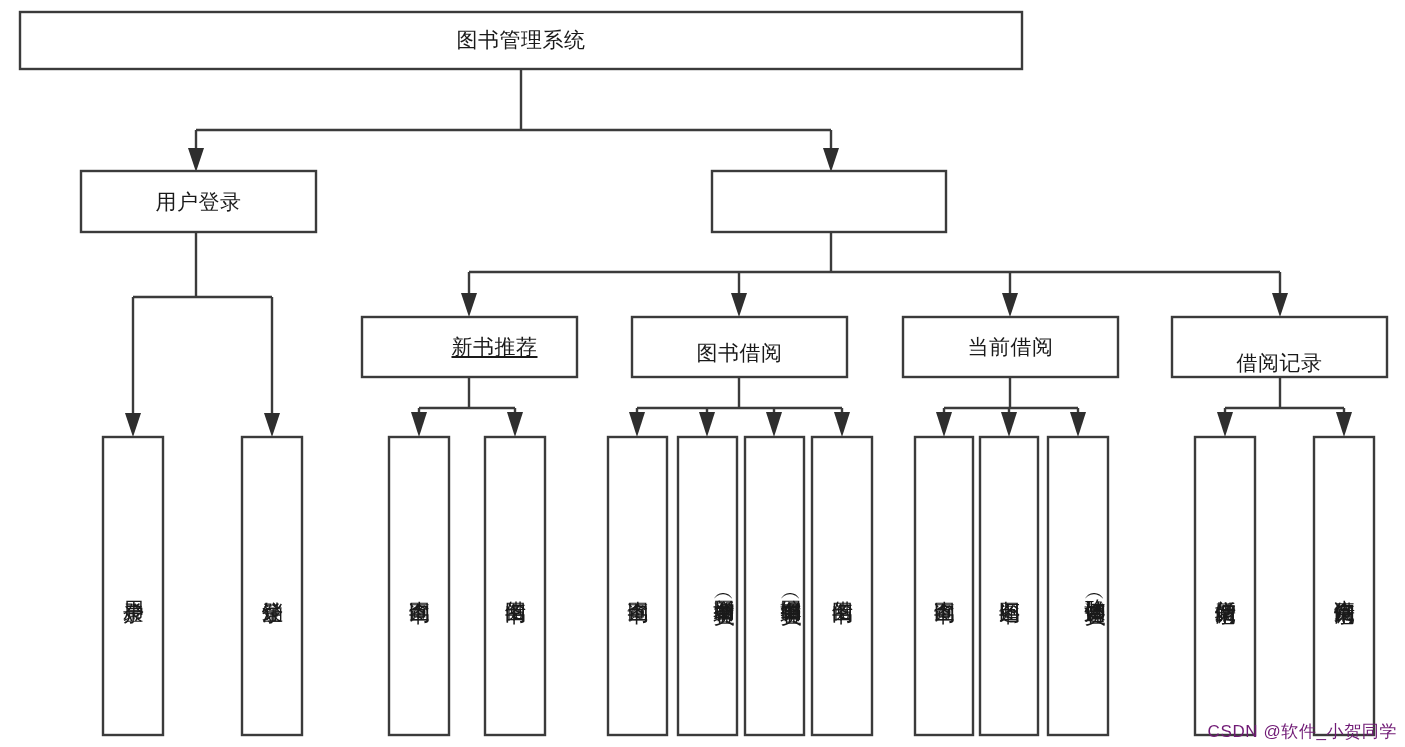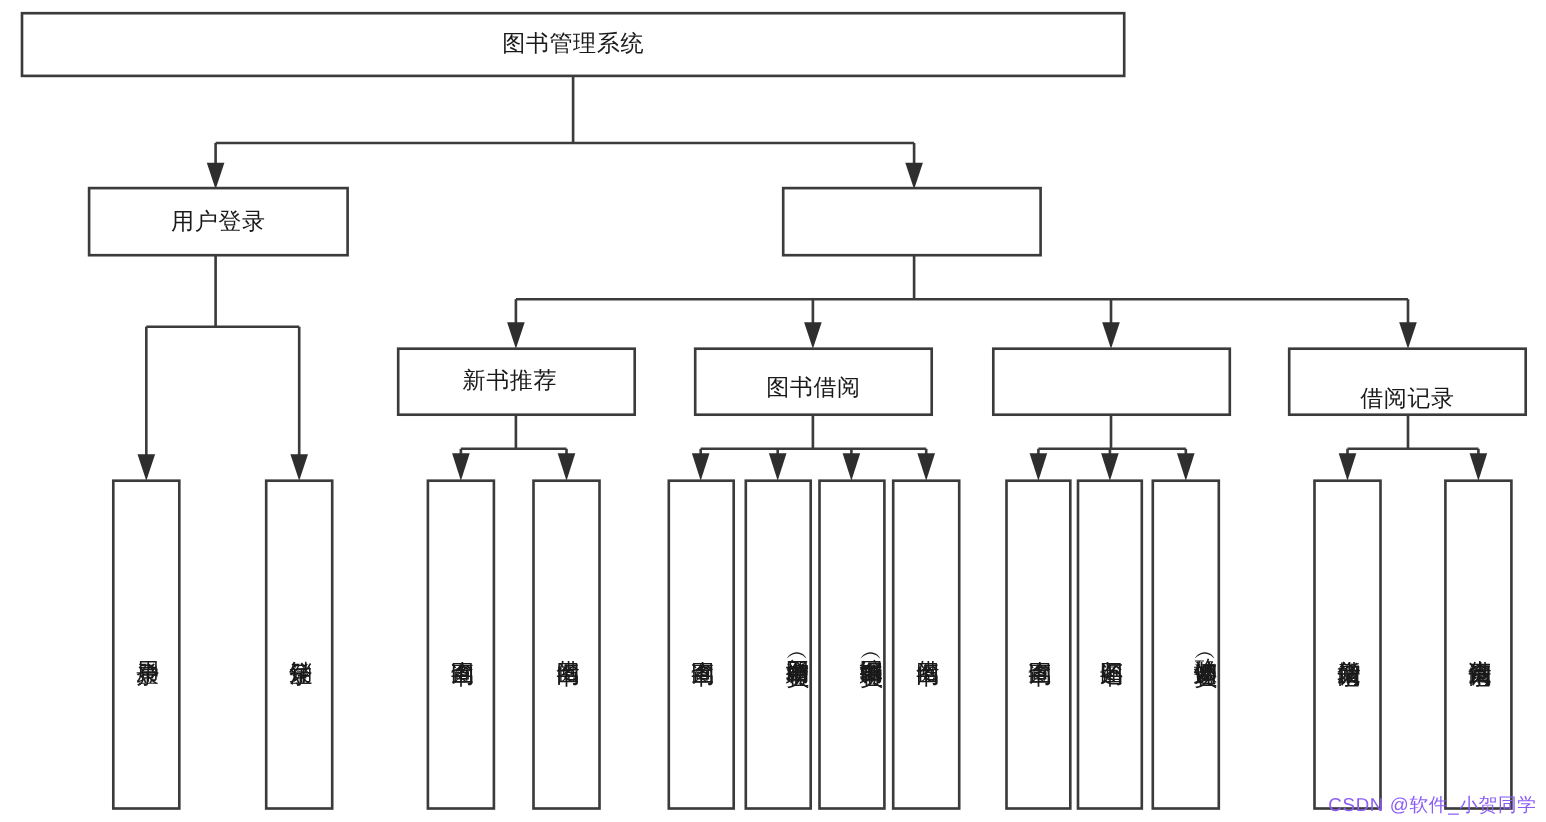--- a/index.html
+++ b/index.html
@@ -60,21 +60,21 @@
     line-height: 1.28;
     letter-spacing: 1px;
     writing-mode: vertical-rl;
     text-orientation: upright;
     pointer-events: none;
   }
   .watermark {
     position: absolute;
     right: 8px;
     bottom: 4px;
-    color: #8b5cf6;
+    color: #701a75;
     font-size: 17px;
     letter-spacing: 0.6px;
     white-space: nowrap;
     pointer-events: none;
     text-align: center;
   }
 </style>
 </head>
 <body>
 
@@ -181,22 +181,23 @@
     <rect class="node-box" x="1048" y="437" width="60" height="298"></rect>
 
     <rect class="node-box" x="1195" y="437" width="60" height="298"></rect>
     <rect class="node-box" x="1314" y="437" width="60" height="298"></rect>
   </svg>
 
   <div class="node-label-h" style="left:20px; top:12px; width:1002px; height:55px;">图书管理系统</div>
 
   <div class="node-label-h" style="left:81px; top:171px; width:235px; height:61px;">用户登录</div>
 
-  <div class="node-label-h" style="left:340px; top:317px; width:247px; height:60px;">新书推荐</div>
+  <div class="node-label-h" style="left:371px; top:317px; width:247px; height:60px;text-decoration:underline;">新书推荐</div>
   <div class="node-label-h" style="left:632px; top:317px; width:215px; height:72px;">图书借阅</div>
+  <div class="node-label-h" style="left:903px; top:317px; width:215px; height:60px;">当前借阅</div>
   <div class="node-label-h" style="left:1172px; top:317px; width:215px; height:60px;margin-top:16px;">借阅记录</div>
 
   <div class="node-label-v" style="left:103px; top:437px; width:60px; height:298px;">用户登录</div>
   <div class="node-label-v" style="left:242px; top:437px; width:60px; height:298px;">注销登录</div>
 
   <div class="node-label-v" style="left:389px; top:437px; width:60px; height:298px;">查询图书</div>
   <div class="node-label-v" style="left:485px; top:437px; width:60px; height:298px;">借阅图书</div>
 
   <div class="node-label-v" style="left:608px; top:437px; width:59px; height:298px;">查询图书</div>
   <div class="node-label-v" style="left:678px; top:437px; width:59px; height:298px; align-items:flex-start;">新增图书（管理员）</div>

